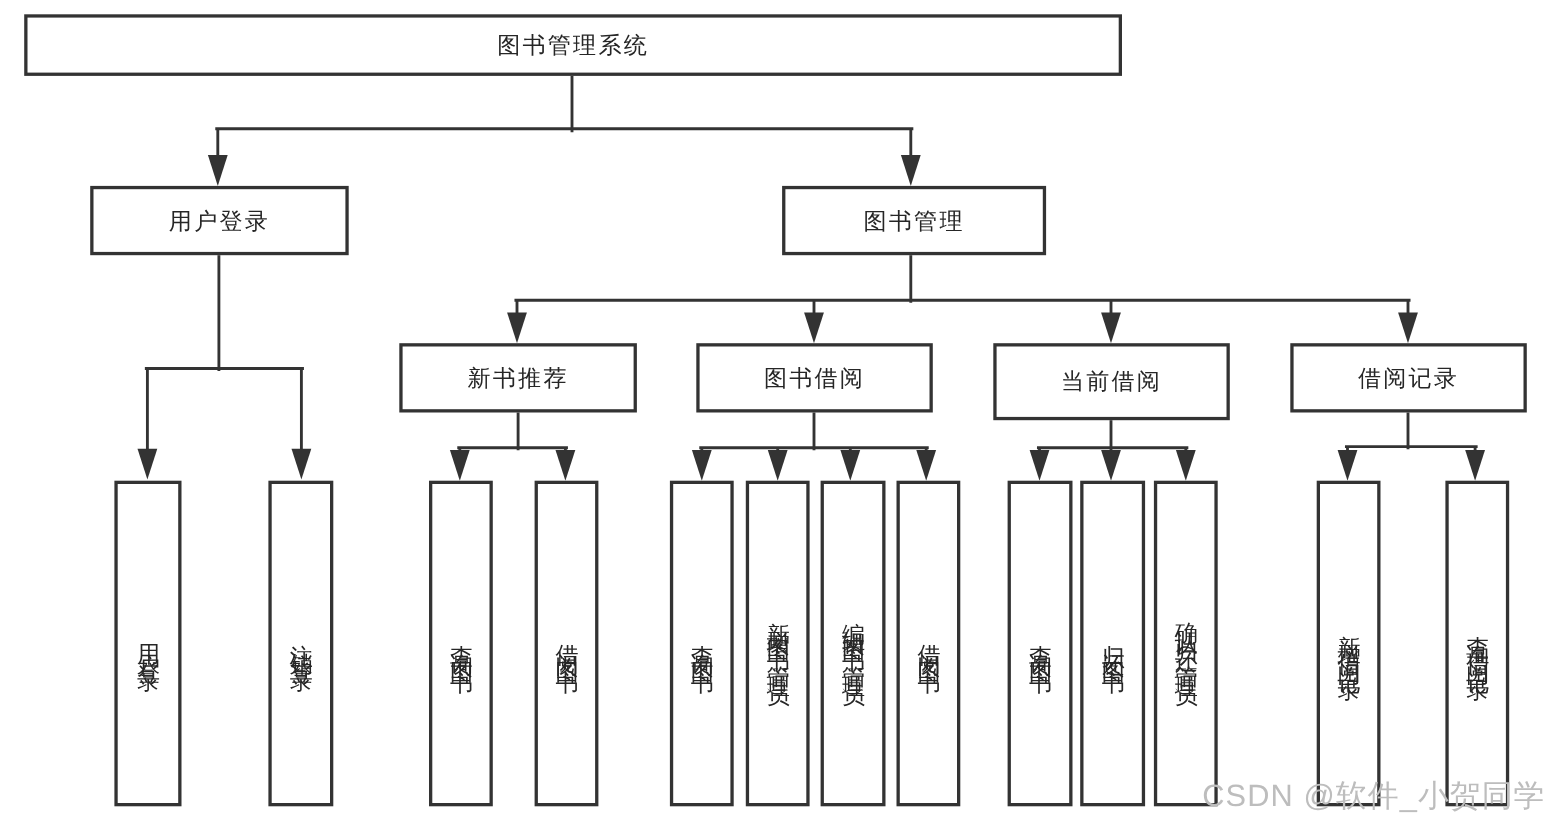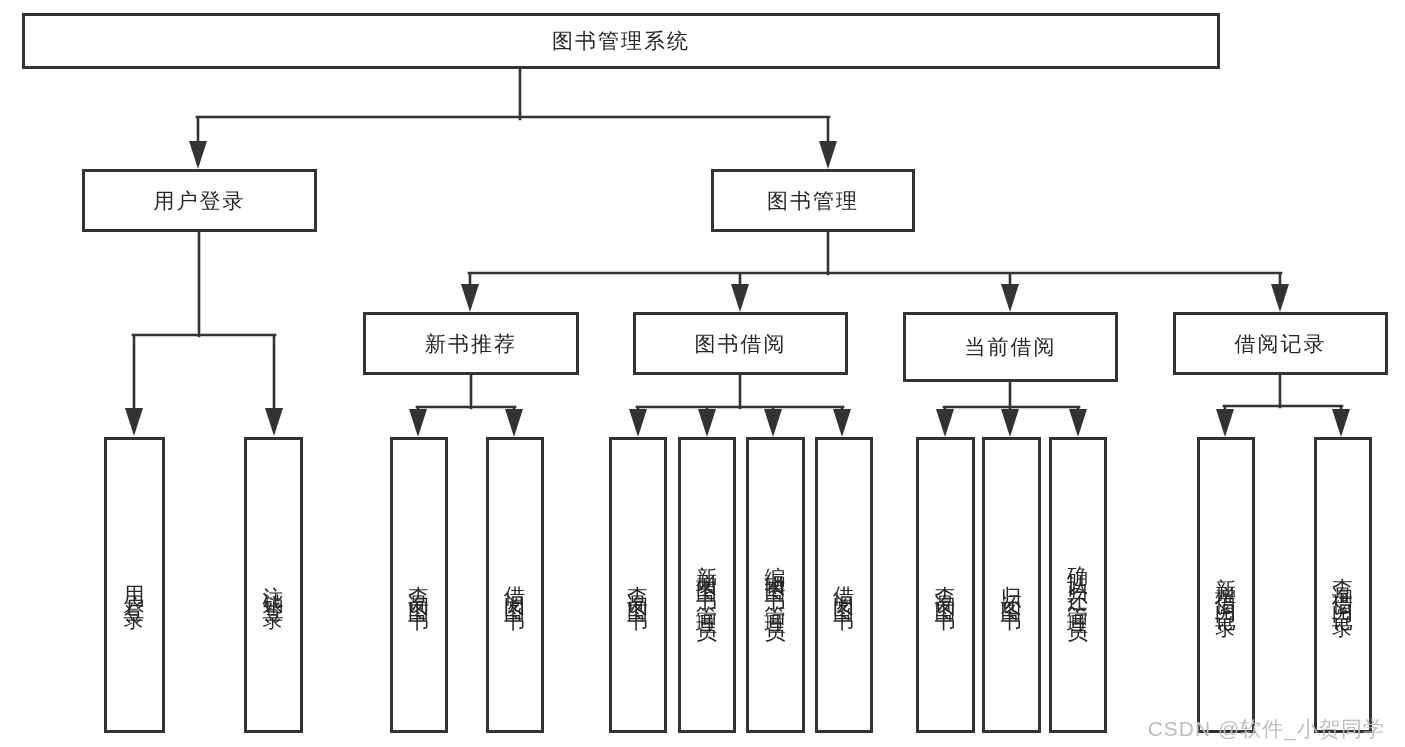--- a/index.html
+++ b/index.html
@@ -19,22 +19,22 @@
     display:flex; align-items:center; justify-content:center;
     text-align:center;
   }
   .hbox { font-size:21px; letter-spacing:2px; white-space:nowrap; }
   .vbox {
     writing-mode:vertical-rl; text-orientation:mixed;
     font-size:21px; letter-spacing:8px; line-height:1;
     padding:8px 0;
   }
   .watermark {
-    position:absolute; right:20px; bottom:4px;
-    font-size:21px; letter-spacing:1px;
+    position:absolute; right:0; bottom:4px;
+    font-size:28px; letter-spacing:1px;
     color:var(--watermark,#bdbdbd); white-space:nowrap;
   }
 </style>
 </head>
 <body>
 
 <div class="stage">
 
   <svg class="connectors" width="1405" height="747" viewBox="0 0 1405 747">
     <path d="
@@ -88,24 +88,24 @@
       <polygon points="764,409 782,409 773,437"></polygon>
       <polygon points="833,409 851,409 842,437"></polygon>
       <polygon points="936,409 954,409 945,437"></polygon>
       <polygon points="1001,409 1019,409 1010,437"></polygon>
       <polygon points="1069,409 1087,409 1078,437"></polygon>
       <polygon points="1216,409 1234,409 1225,437"></polygon>
       <polygon points="1332,409 1350,409 1341,437"></polygon>
     </g>
   </svg>
 
-  <div class="box hbox" style="left:22px; top:13px; width:1198px; height:56px;">图书管理系统</div>
+  <div class="box hbox" style="left:22px; top:13px; width:998px; height:56px;">图书管理系统</div>
 
   <div class="box hbox" style="left:82px; top:169px; width:235px; height:63px;">用户登录</div>
-  <div class="box hbox" style="left:711px; top:169px; width:204px; height:63px;">图书管理</div>
+  <div class="box hbox" style="left:711px; top:169px; width:240px; height:63px;">图书管理</div>
 
   <div class="box hbox" style="left:633px; top:312px; width:215px; height:63px;">图书借阅</div>
   <div class="box hbox" style="left:363px; top:312px; width:216px; height:63px;">新书推荐</div>
   <div class="box hbox" style="left:903px; top:312px; width:215px; height:70px;">当前借阅</div>
   <div class="box hbox" style="left:1173px; top:312px; width:215px; height:63px;">借阅记录</div>
 
   <div class="box vbox" style="left:104px; top:437px; width:61px; height:296px;">用户登录</div>
   <div class="box vbox" style="left:244px; top:437px; width:59px; height:296px;">注销登录</div>
 
   <div class="box vbox" style="left:390px; top:437px; width:58px; height:296px;">查询图书</div>

